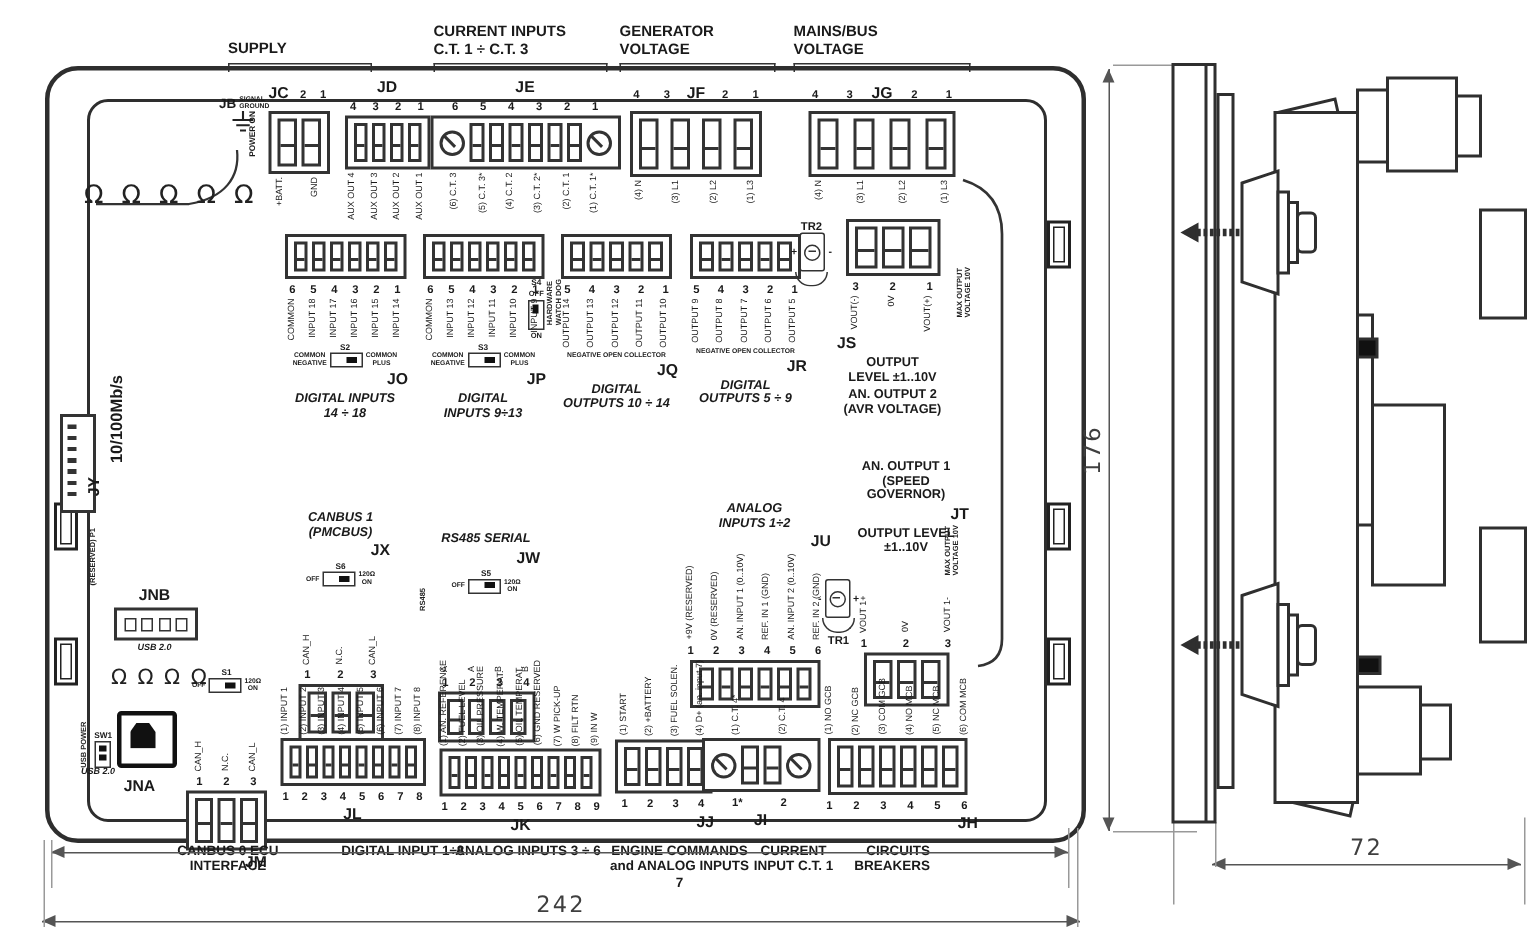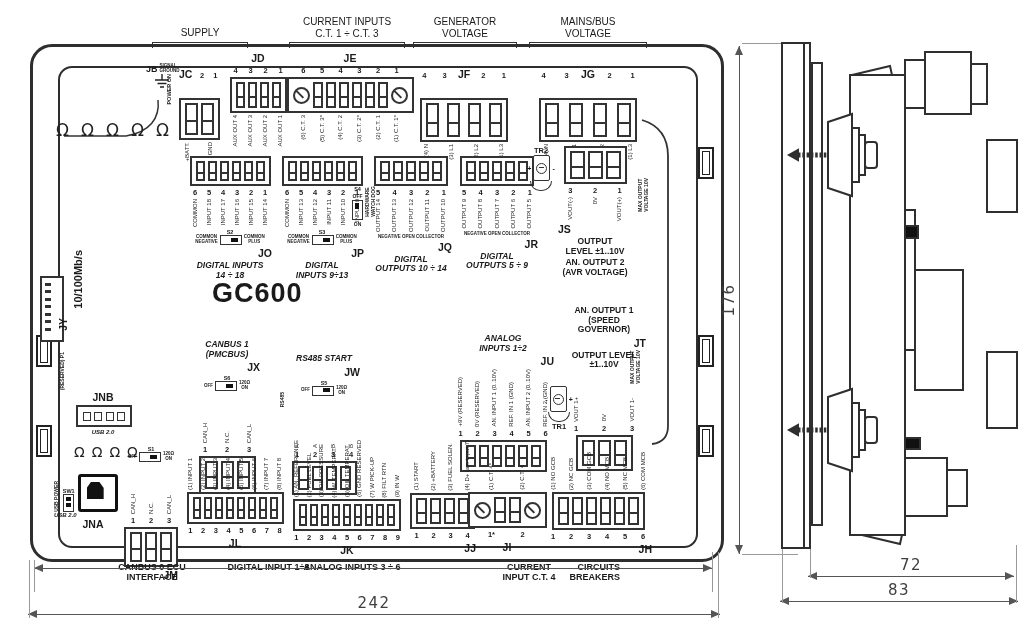--- a/index.html
+++ b/index.html
@@ -2,30 +2,30 @@
 <html><head>
 <meta charset="utf-8">
 <style>
   html,body{margin:0;padding:0;background:#fff}
   body{width:1024px;height:630px;position:relative;font-family:"Liberation Sans",sans-serif;color:#1a1a1a;overflow:hidden}
   .stage{position:absolute;inset:0;width:1024px;height:630px}
   .abs{position:absolute}
   .pre{white-space:pre-line}
   .frame-outer{position:absolute;border:3px solid #2e2e2e;border-radius:22px;background:transparent}
   .frame-inner{position:absolute;border:2px solid #2e2e2e;border-radius:14px}
-  .tgroup{position:absolute;text-align:center;font-weight:normal;font-size:10px;line-height:1.15}
+  .tgroup{position:absolute;font-weight:bold;font-size:10px;line-height:1.15}
   .brace{margin-top:3px;height:5px;border-top:1.5px solid #333;border-left:1.5px solid #333;border-right:1.5px solid #333}
   .bgroup{position:absolute;text-align:center;font-weight:bold;font-size:9px;line-height:1.15}
   .model{font-weight:bold;font-size:27px;letter-spacing:1px}
   
   .conn{position:absolute;display:flex;flex-direction:column;align-items:center;row-gap:2px}
   .hdr{display:flex;width:100%;align-items:baseline}
   .grow{flex:1}
   .jname{font-weight:bold;font-size:10.5px;width:100%}
-  .jname.inb{width:auto;margin:16px 3px}
+  .jname.inb{width:auto;margin:4px 3px}
   .al-c{text-align:center}.al-r{text-align:right}.al-l{text-align:left}
   .nums{display:flex;width:100%;align-items:baseline}
   .num{font-size:7.5px;font-weight:bold;flex:1;text-align:center}
   .vlabels{display:flex;width:100%;justify-content:space-around}
   .anch-t{align-items:flex-start}
   .anch-b{align-items:flex-end;min-height:50px}
   .vl{writing-mode:vertical-rl;text-orientation:sideways;transform:rotate(180deg);font-size:6px;line-height:1.15;white-space:nowrap}
   .vtext{writing-mode:vertical-rl;text-orientation:sideways;transform:rotate(180deg);line-height:1.15}
   .tiny{font-size:5.5px;font-weight:bold}
   .micro{font-size:5px;font-weight:bold;color:#222}
@@ -514,21 +514,20 @@
         <div class="trim">
           <i></i>
         </div>
         <span class="sign">-</span>
       </div>
     <div class="arc"></div>
   </div>
   <span class="vtext micro pre abs" style="left:638px;top:178px">MAX OUTPUT
 VOLTAGE 10V</span>
 
-  <div class="abs model" style="left:212px;top:278px">GC600</div>
 
   <div class="abs rj45" style="left:40px;top:276px">
       <i></i>
     </div>
   <span class="vtext abs" style="left:57px;top:318px;font-size:10.5px;font-weight:bold">JY</span>
   <span class="vtext micro abs" style="left:60px;top:352px">(RESERVED) P1</span>
   <span class="vtext abs" style="left:72px;top:250px;font-size:11px;font-weight:bold">10/100Mb/s</span>
 
   <div class="abs" style="left:76px;top:391px;width:54px;text-align:center">
     <div class="jname al-c">JNB</div>
@@ -570,21 +569,21 @@
         </span>
         <span class="pin" style="width: 13px; height: 28px;">
           <i></i>
         </span>
         <span class="pin" style="width: 13px; height: 28px;">
           <i></i>
         </span>
       </div>
     </div>
   <div class="conn" style="left:288px;top:354px;width:72px">
-      <div class="cap">RS485 START</div>
+      <div class="cap">RS485 SERIAL</div>
       <div class="jname al-r">JW</div>
       <div class="dipwrap">
         <div class="dipid">S5</div>
         <div class="diprow">
           <span class="diplab">OFF</span>
           <span class="sw">
             <b></b>
           </span>
           <span class="diplab">120Ω<br>ON</span>
         </div>
@@ -946,22 +945,24 @@
         <span class="num">5</span>
         <span class="num">6</span>
       </div>
       <div class="jname al-r">JH</div>
     </div>
 
   <div class="bgroup pre" style="left:108px;top:562px;width:88px">CANBUS 0 ECU
 INTERFACE</div>
   <div class="bgroup pre" style="left:206px;top:562px;width:125px">DIGITAL INPUT 1÷8</div>
   <div class="bgroup pre" style="left:297px;top:562px;width:110px">ANALOG INPUTS 3 ÷ 6</div>
+  <div class="bgroup pre" style="left:404px;top:562px;width:98px">ENGINE COMMANDS
+and ANALOG INPUTS 7</div>
   <div class="bgroup pre" style="left:498px;top:562px;width:62px">CURRENT
-INPUT  C.T. 4</div>
+INPUT  C.T. 1</div>
   <div class="bgroup pre" style="left:564px;top:562px;width:56px;text-align:right">CIRCUITS
 BREAKERS</div>
 
   <div class="hdim" style="left:34px;top:568px;width:678px">
     <div class="dln">
         <i class="ah l"></i>
         <i class="ah r"></i>
       </div>
   </div>
   <div class="hdim" style="left:28px;top:594px;width:692px">
@@ -971,27 +972,20 @@
         <i class="ah r"></i>
       </div>
   </div>
   <div class="vdim" style="left:739px;top:46px;height:508px">
     <i class="av t"></i>
       <i class="av b"></i>
     <span class="dlab vrot">176</span>
   </div>
   <div class="hdim" style="left:808px;top:556px;width:206px">
     <span class="dlab">72</span>
-    <div class="dln">
-        <i class="ah l"></i>
-        <i class="ah r"></i>
-      </div>
-  </div>
-  <div class="hdim" style="left:780px;top:581px;width:238px">
-    <span class="dlab">83</span>
     <div class="dln">
         <i class="ah l"></i>
         <i class="ah r"></i>
       </div>
   </div>
 
   <div class="xline" style="left:712px;top:552px;width:1px;height:40px"></div>
   <div class="xline" style="left:718px;top:552px;width:1px;height:66px"></div>
   <div class="xline" style="left:34px;top:560px;width:1px;height:32px"></div>
   <div class="xline" style="left:29px;top:560px;width:1px;height:58px"></div>

